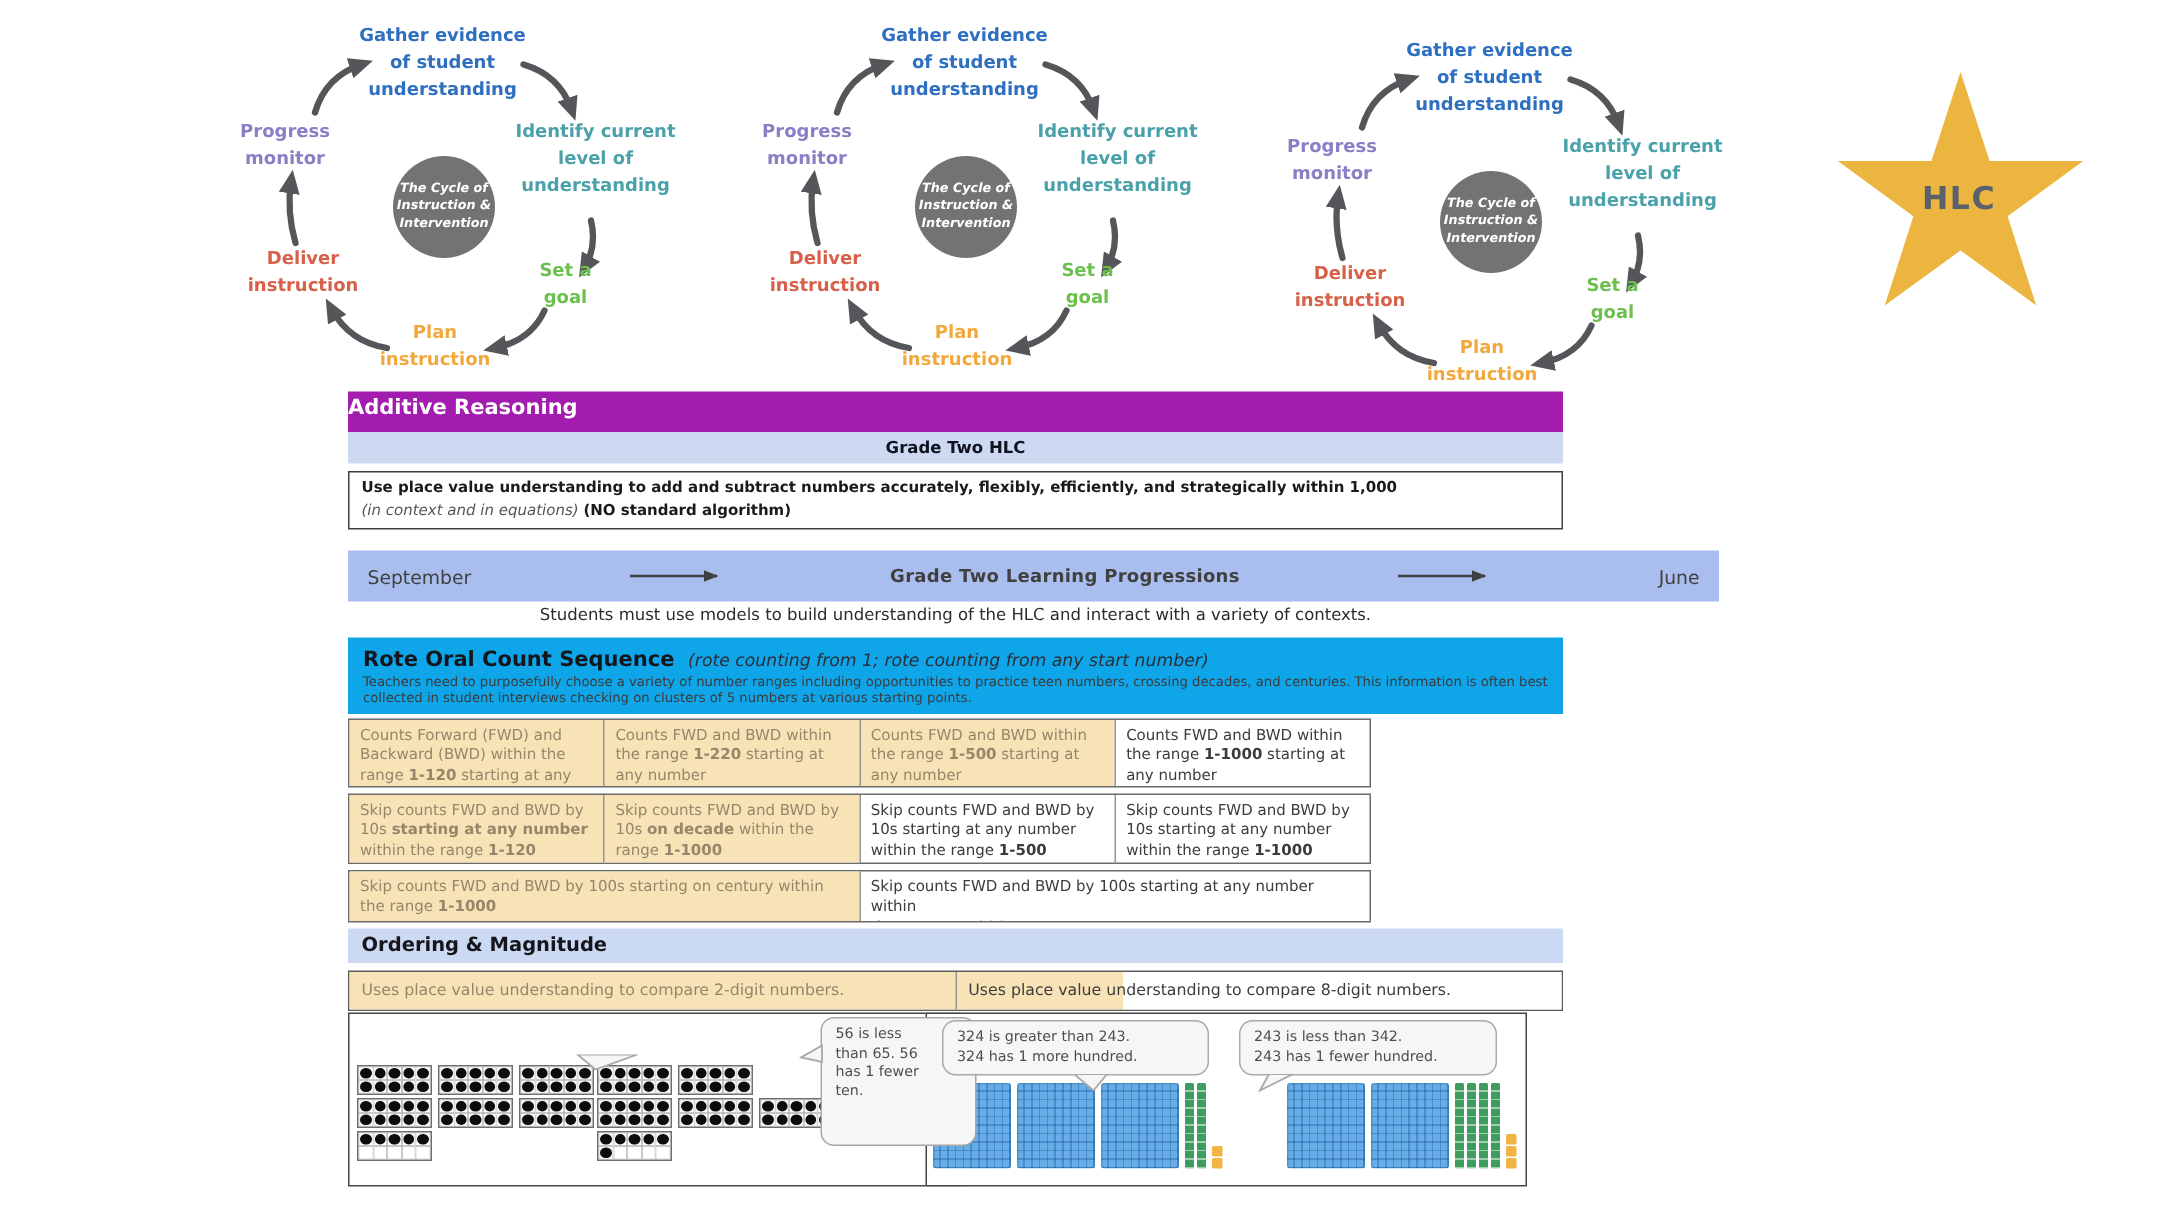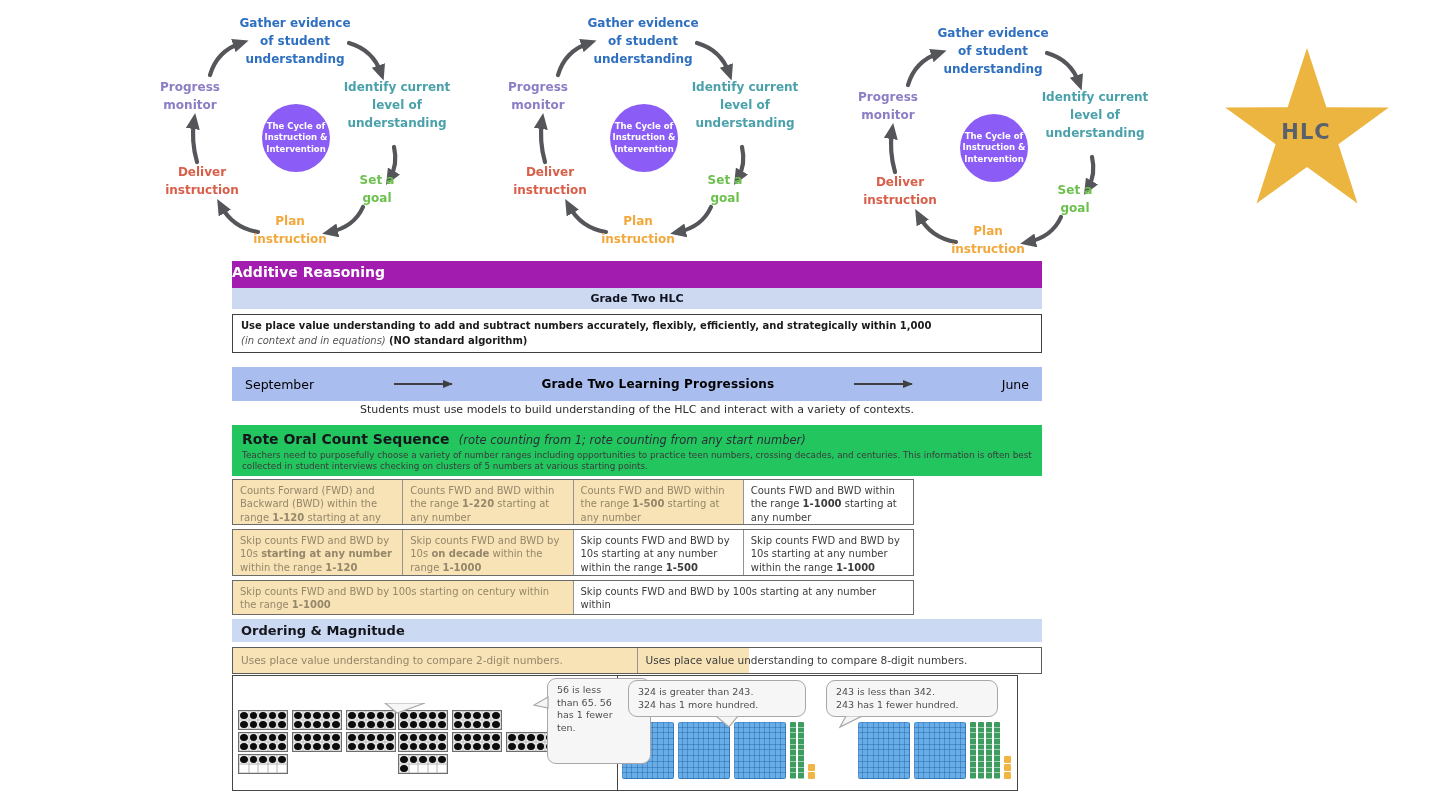--- a/index.html
+++ b/index.html
@@ -11,40 +11,40 @@
   .cycle{position:absolute;width:330px;height:245px;}
   .cycle svg.arrows{position:absolute;left:0;top:0}
   .clabel{position:absolute;font-weight:700;font-size:12px;line-height:1.5;text-align:center;white-space:pre-line;}
   .lbl-gather{left:75px;top:6px;width:160px;color:#2e6fc0}
   .lbl-identify{left:177px;top:70px;width:160px;color:#4aa1aa}
   .lbl-goal{left:197px;top:163px;width:80px;color:#6cc04d}
   .lbl-plan{left:90px;top:204px;width:120px;color:#f2a83c}
   .lbl-deliver{left:2px;top:155px;width:120px;color:#d8604a}
   .lbl-progress{left:0px;top:70px;width:100px;color:#8c7dc5}
   .ccenter{position:absolute;left:122px;top:96px;width:68px;height:68px;border-radius:50%;
-    background:#8b5cf6;color:#fff;font-weight:700;font-size:8.5px;line-height:1.3;text-align:center;
-    display:flex;align-items:center;justify-content:center;white-space:pre-line;}
+    background:#737373;color:#fff;font-weight:700;font-size:8.5px;line-height:1.3;text-align:center;
+    display:flex;align-items:center;justify-content:center;white-space:pre-line;font-style:italic;}
 
   
   .star-svg{position:absolute;left:1221px;top:44px}
 
   
   .bar1{left:232px;top:261px;width:810px;height:36px;background:#a21caf;color:#fff;
     font-weight:700;font-size:14px;text-align:left;line-height:22px;}
   .bar2{left:232px;top:288px;width:810px;height:21px;background:#cdd8f1;color:#0f1320;
     font-weight:700;font-size:11px;text-align:center;line-height:21px;}
   .box1{left:232px;top:314px;width:810px;height:39px;background:#fff;border:1.4px solid #3f3f3f;
     padding:3px 8px;font-size:10px;color:#1a1a1a;line-height:1.5;}
   .box1 .ln{white-space:nowrap;overflow:hidden;}
-  .bar3{left:232px;top:367px;width:810px;height:34px;background:#a9bdee;color:#000000;
+  .bar3{left:232px;top:367px;width:914px;height:34px;background:#a9bdee;color:#404040;
     display:flex;align-items:center;justify-content:space-between;padding:0 13px;text-align:right;}
   .bar3 .month{font-size:12.5px;}
   .bar3 .ptitle{font-weight:700;font-size:12px;letter-spacing:.2px;}
   .note{left:232px;top:403px;width:810px;text-align:center;font-size:11px;color:#2b2b2b;}
-  .rote{left:232px;top:425px;width:810px;height:51px;background:#22c55e;padding:4px 10px;overflow:hidden;}
+  .rote{left:232px;top:425px;width:810px;height:51px;background:#0ea5e9;padding:4px 10px;overflow:hidden;}
   .rote .rt{font-weight:700;font-size:14px;color:#14161c}
   .rote .rn{font-style:italic;font-size:11.5px;color:#2b2f38;margin-left:4px}
   .rote .rb{font-size:8.8px;line-height:1.3;color:#3b3b3b;margin-top:2px}
 
   .trow{position:absolute;left:232px;width:682px;display:flex;border:1.4px solid #6b6b6b;background:#fff;box-sizing:border-box;}
   .trow .cell{flex:1;padding:4px 7px;font-size:10px;line-height:1.33;color:#3c3c3c;border-left:1.2px solid #949494;overflow:hidden;}
   .trow .cell:first-child{border-left:none}
   .cell.tan{background:#f8e3b7;color:#95876a}
 
   .obar{left:232px;top:619px;width:810px;height:23px;background:#ccd9f3;color:#14161c;

